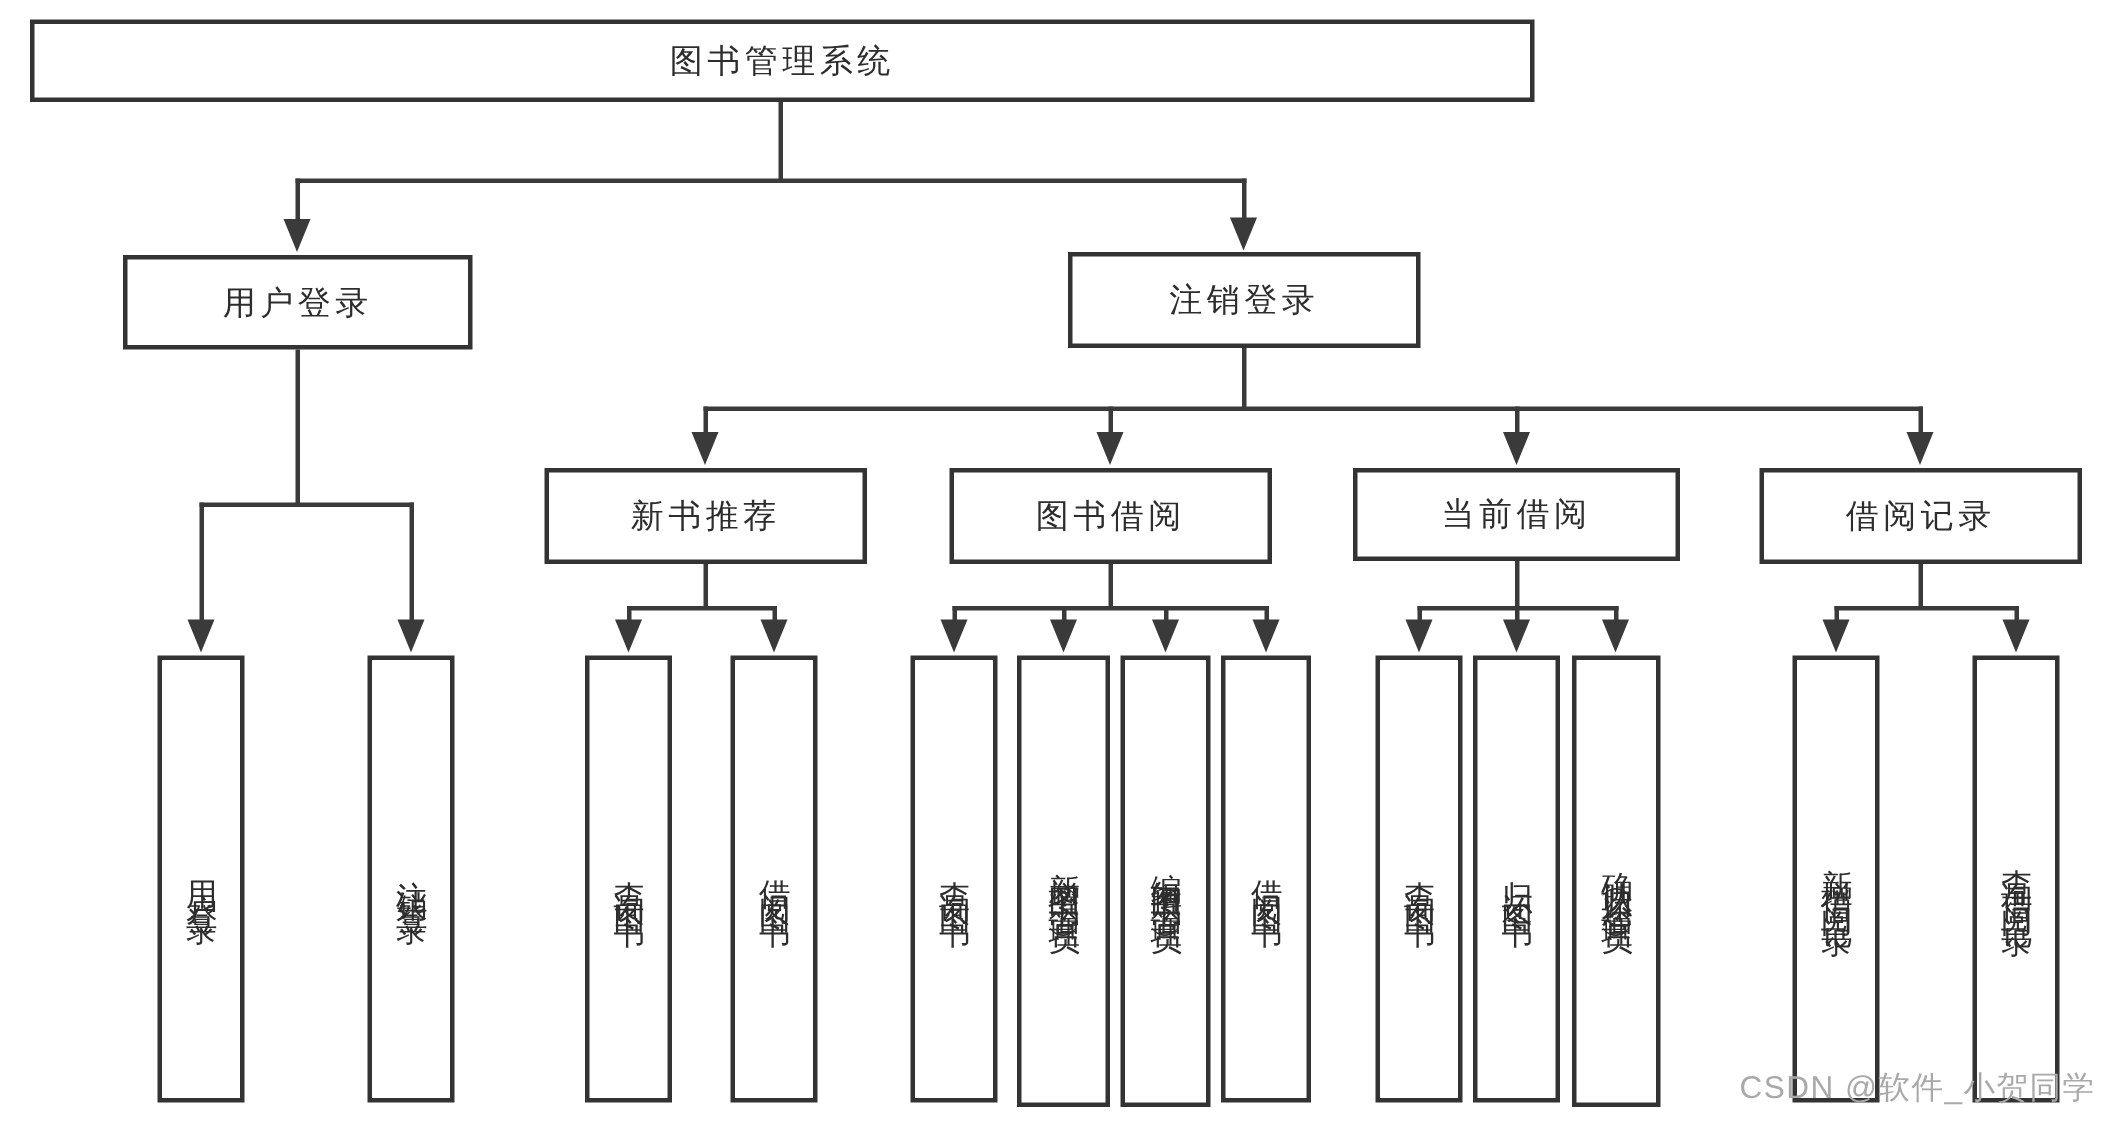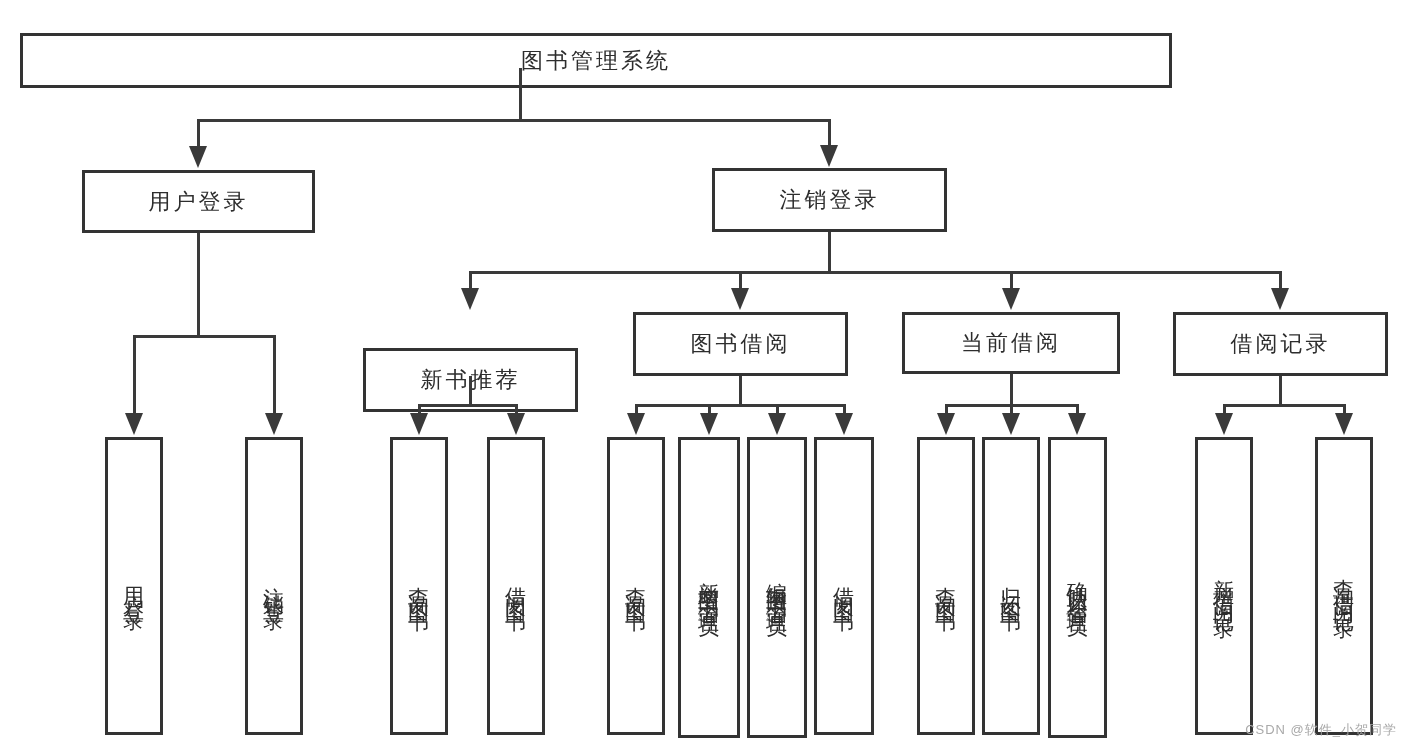--- a/index.html
+++ b/index.html
@@ -47,32 +47,32 @@
   .vline{position:absolute;width:3px;background:var(--line);}
   .arrow{
     position:absolute;width:0;height:0;
     border-left:9px solid transparent;
     border-right:9px solid transparent;
     border-top:22px solid var(--line);
   }
   .watermark{
     position:absolute;
     right:8px;bottom:8px;
-    font-size:13px;
+    font-size:21px;
     color:var(--watermark);
     letter-spacing:1px;
     white-space:nowrap;
   }
 </style>
 </head>
 <body>
 
 <div class="canvas">
 
-  <div class="box" style="left:20px;top:13px;width:1152px;height:55px;margin-top:20px;">
+  <div class="box" style="left:20px;top:13px;width:1003px;height:55px;">
     <span>图书管理系统</span>
   </div>
 
   <div>
     <div class="vline" style="left:519px;top:68px;height:53px;"></div>
     <div class="hline" style="left:197px;top:119px;width:634px;"></div>
     <div class="vline" style="left:197px;top:119px;height:29px;"></div>
     <div class="arrow" style="left:189px;top:146px;"></div>
     <div class="vline" style="left:828px;top:119px;height:29px;"></div>
     <div class="arrow" style="left:820px;top:145px;"></div>
@@ -100,21 +100,21 @@
     <div class="vline" style="left:469px;top:271px;height:19px;"></div>
     <div class="arrow" style="left:461px;top:288px;"></div>
     <div class="vline" style="left:739px;top:271px;height:19px;"></div>
     <div class="arrow" style="left:731px;top:288px;"></div>
     <div class="vline" style="left:1010px;top:271px;height:19px;"></div>
     <div class="arrow" style="left:1002px;top:288px;"></div>
     <div class="vline" style="left:1279px;top:271px;height:19px;"></div>
     <div class="arrow" style="left:1271px;top:288px;"></div>
   </div>
 
-  <div class="box" style="left:363px;top:312px;width:215px;height:64px;margin-top:36px;">
+  <div class="box" style="left:363px;top:312px;width:215px;height:64px;">
     <span>新书推荐</span>
   </div>
   <div class="box" style="left:902px;top:312px;width:218px;height:62px;">
     <span>当前借阅</span>
   </div>
   <div class="box" style="left:633px;top:312px;width:215px;height:64px;">
     <span>图书借阅</span>
   </div>
   <div class="box" style="left:1173px;top:312px;width:215px;height:64px;">
     <span>借阅记录</span>

